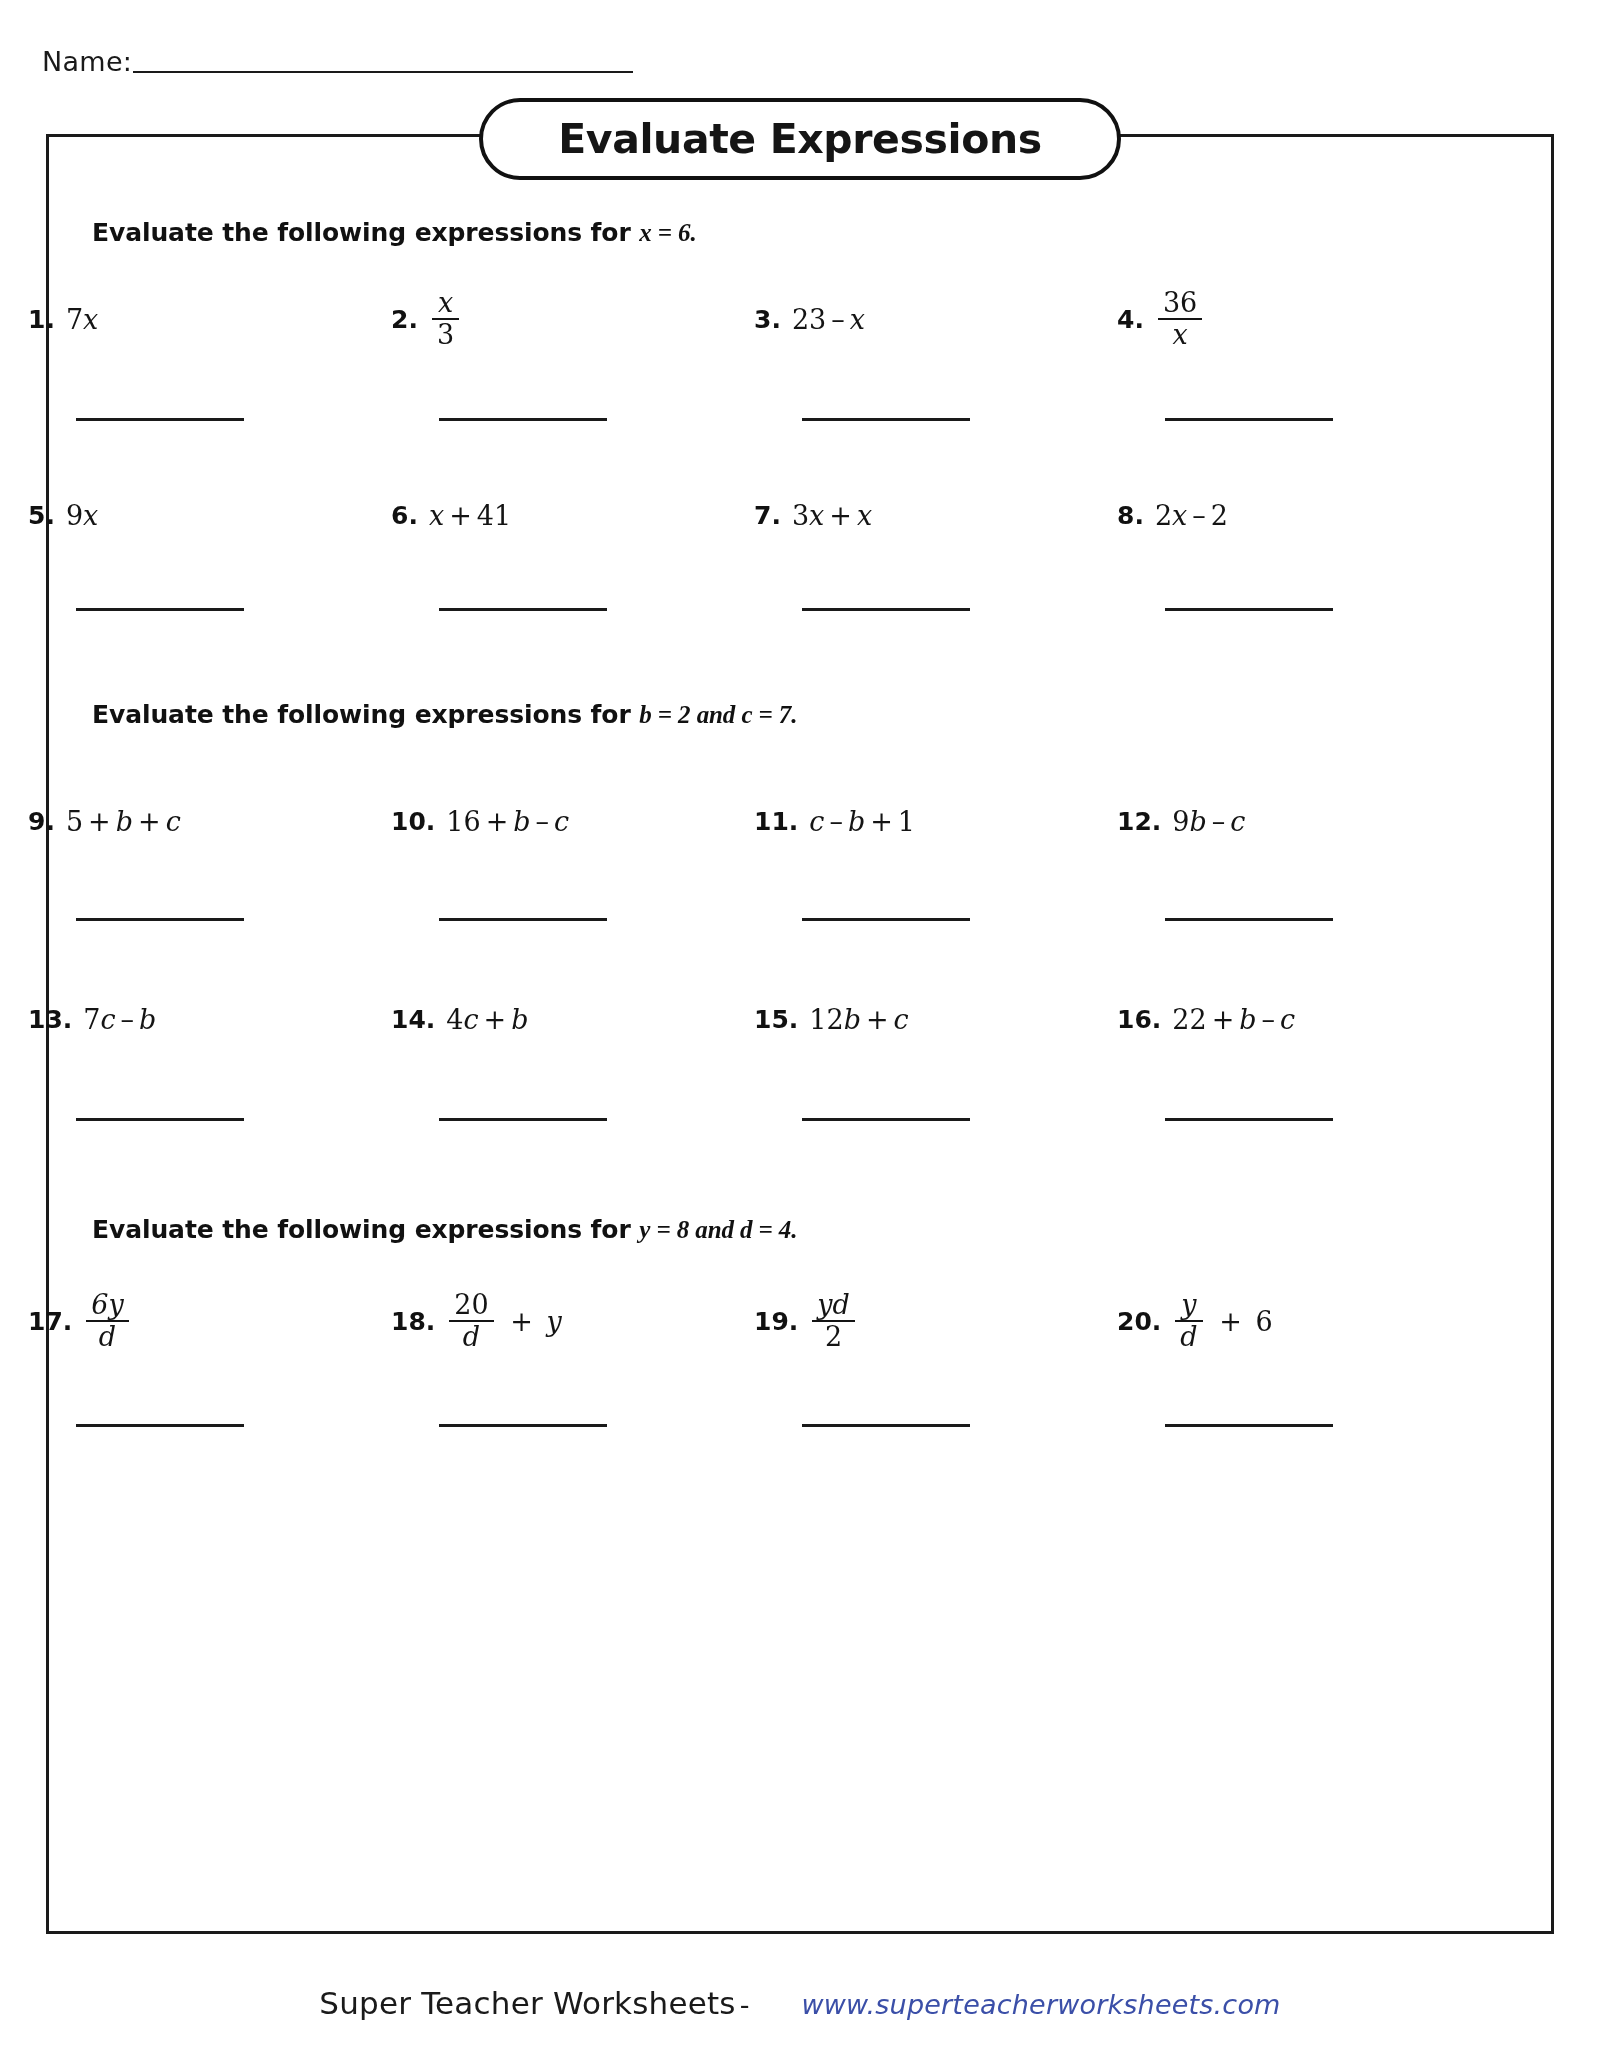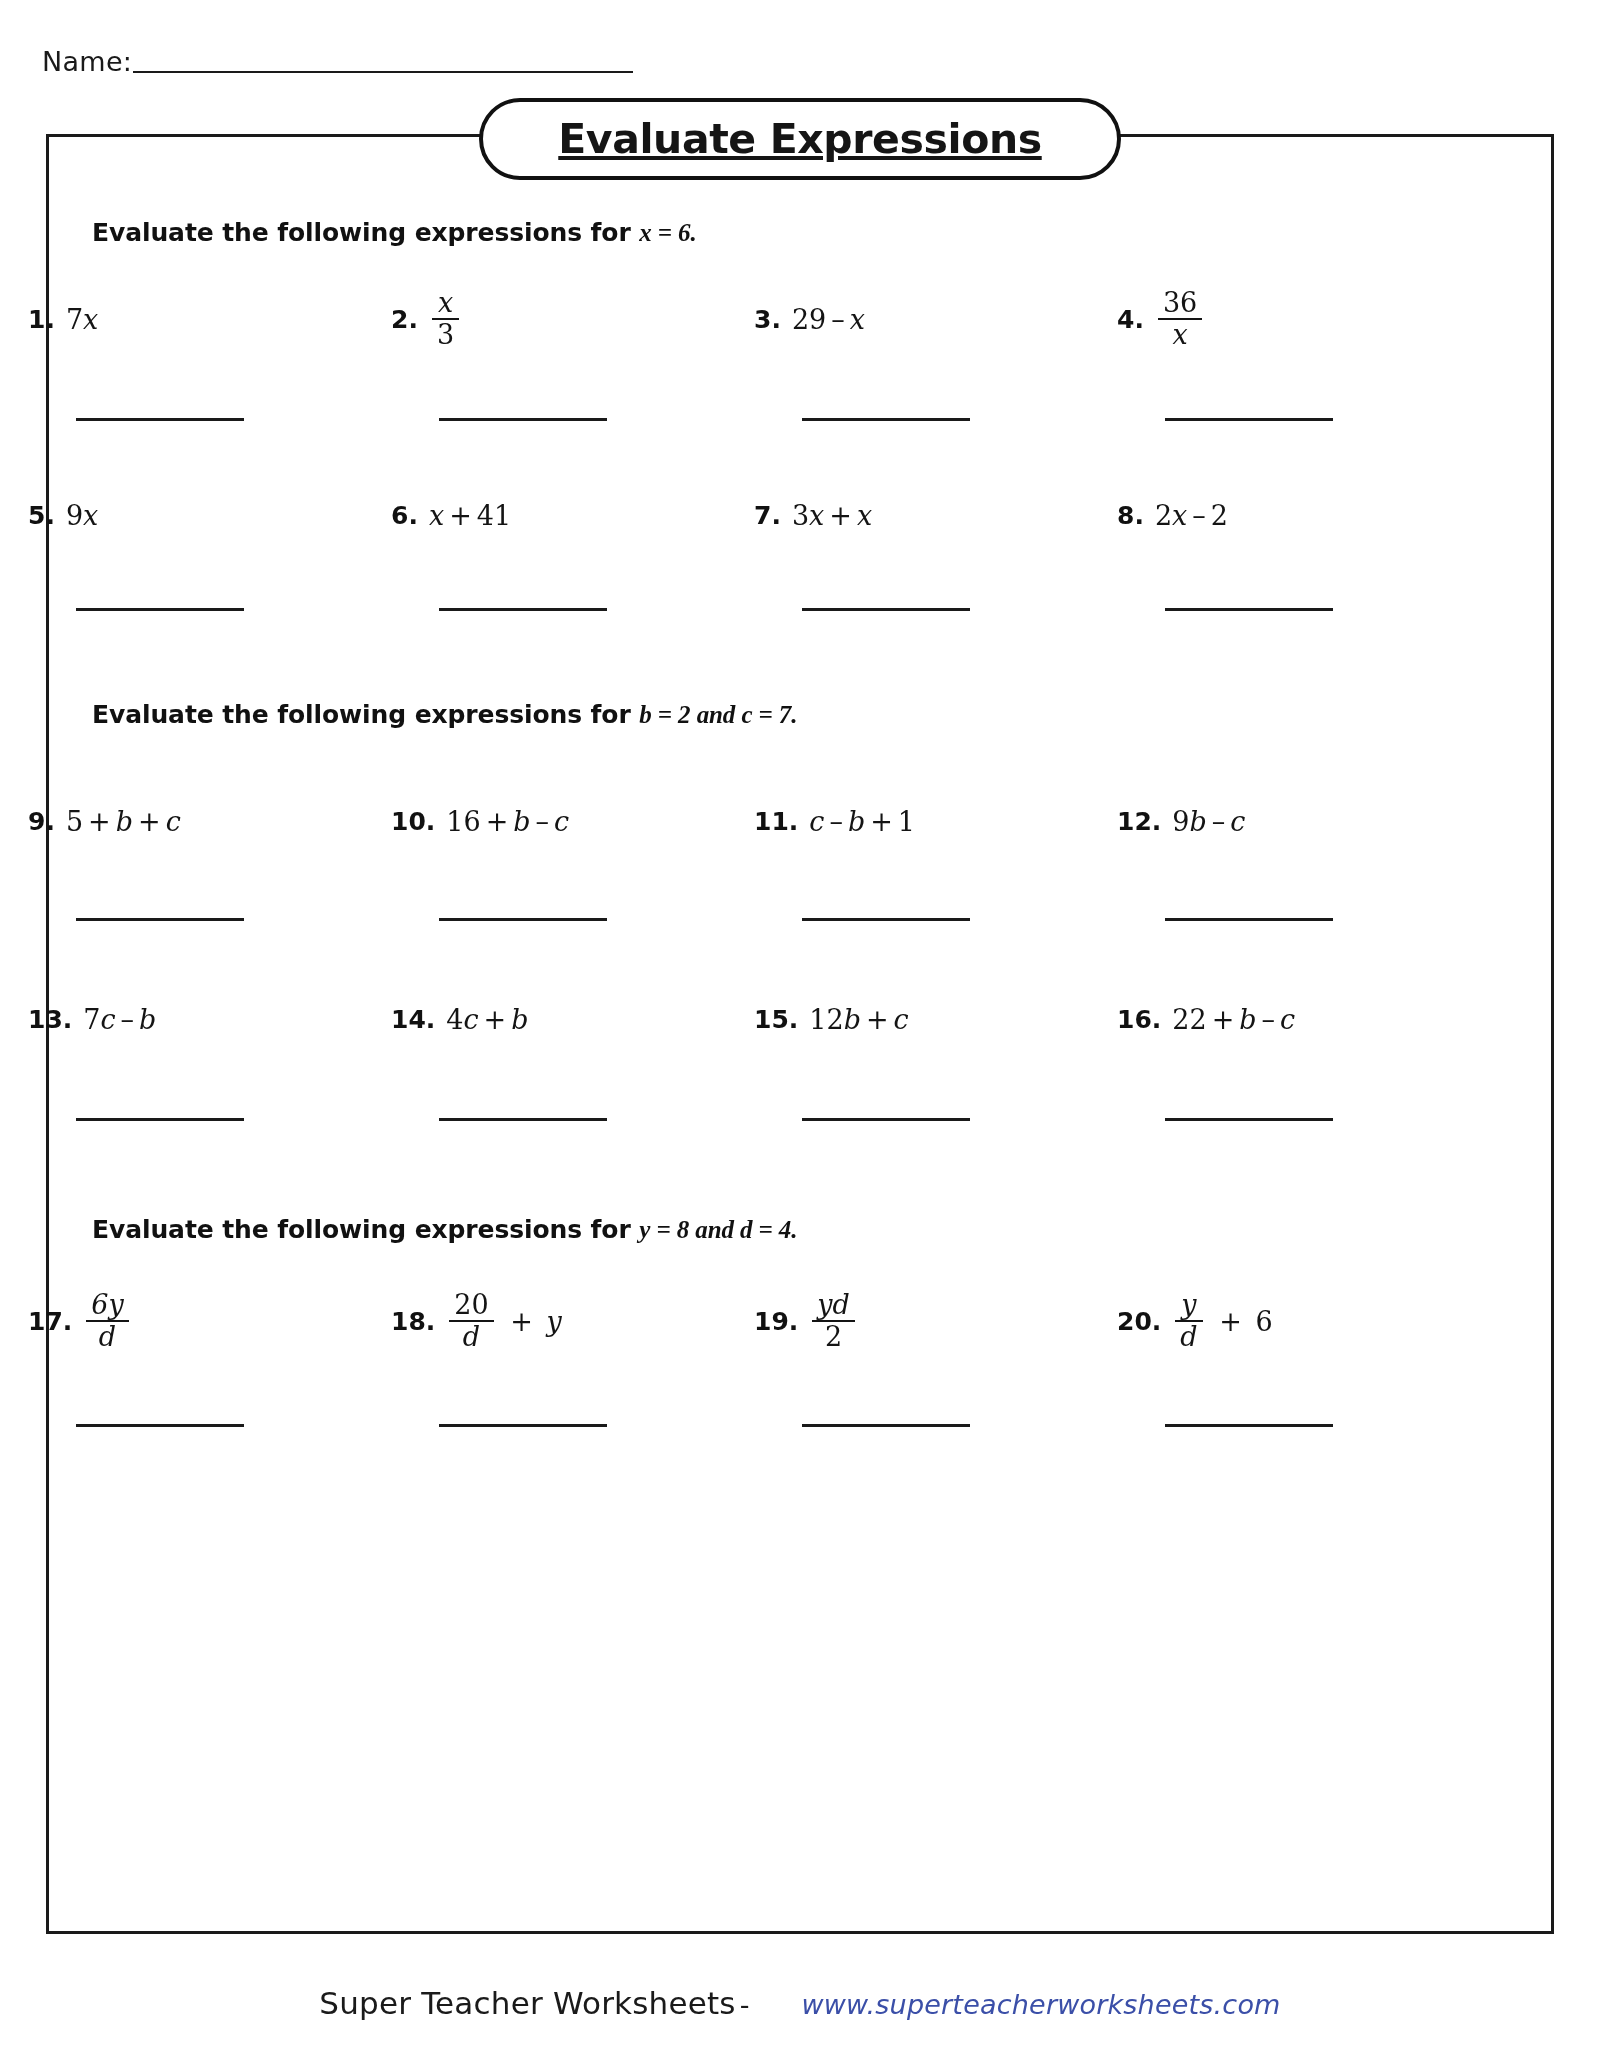--- a/index.html
+++ b/index.html
@@ -65,21 +65,20 @@
     justify-content: center;
     z-index: 5;
   }
   .title-text {
     font-family: "DejaVu Sans", sans-serif;
     font-size: 41px;
     font-weight: 700;
     letter-spacing: -0.4px;
     color: #151515;
     white-space: nowrap;
-    text-decoration: underline;
   }
 
   
   .instruction {
     position: absolute;
     font-family: "DejaVu Sans", sans-serif;
     font-size: 25px;
     font-weight: 700;
     color: #111111;
     letter-spacing: -0.1px;
@@ -233,21 +232,21 @@
       <span class="frac">
         <span class="top">x</span>
         <span class="bar"></span>
         <span class="bot digit">3</span>
       </span>
     </span>
   </div>
   <div class="cell">
     <span class="num">3.</span>
     <span class="expr">
-      <span class="digit">29</span>
+      <span class="digit">23</span>
         <span class="op">–</span>
         <span>x</span>
     </span>
   </div>
   <div class="cell">
     <span class="num">4.</span>
     <span class="expr">
       <span class="frac">
         <span class="top digit">36</span>
         <span class="bar"></span>

